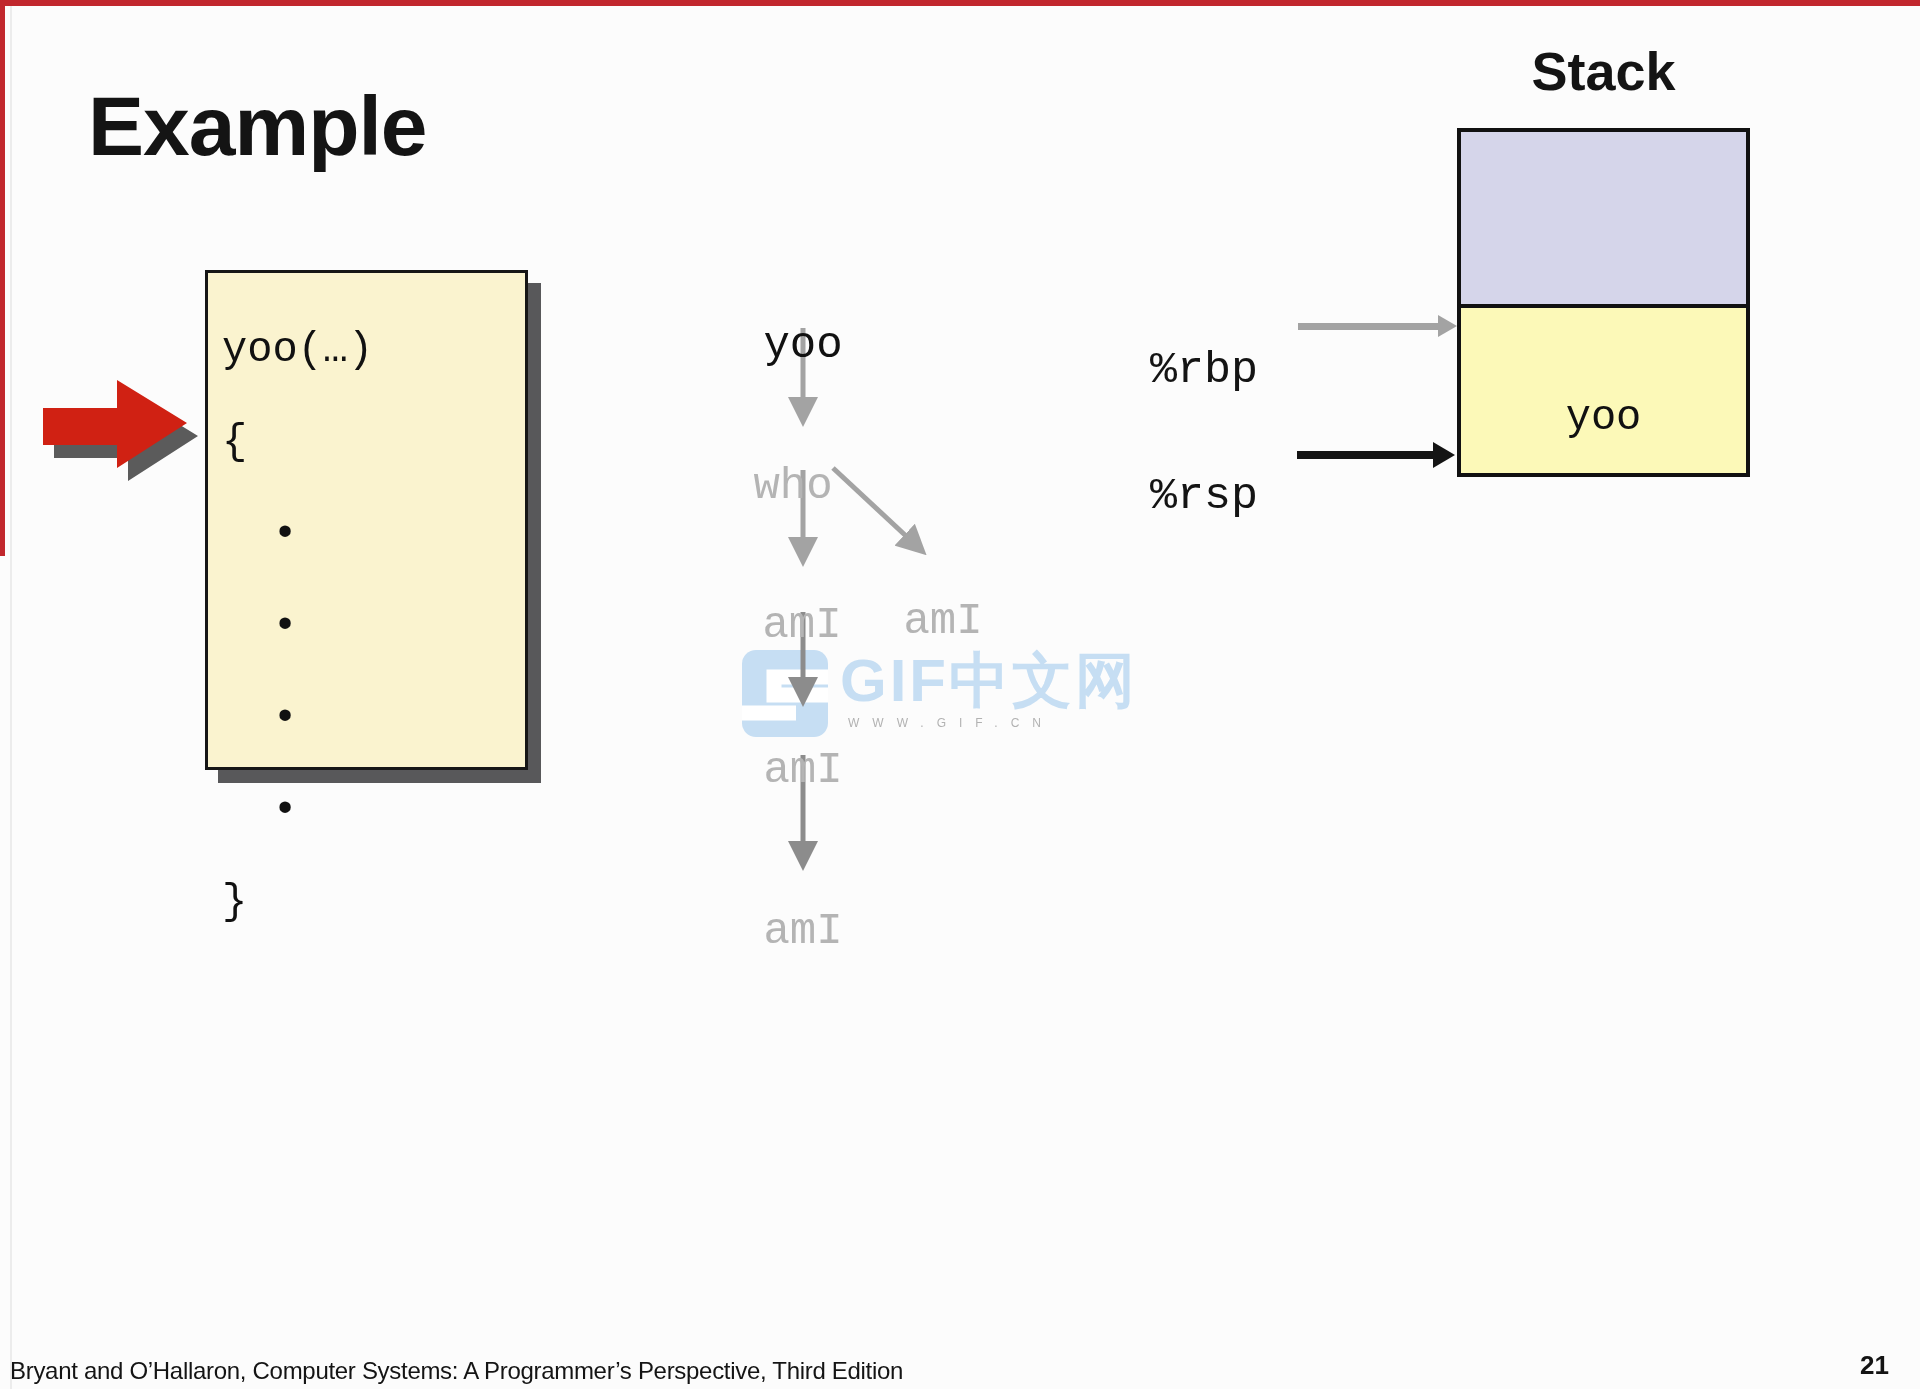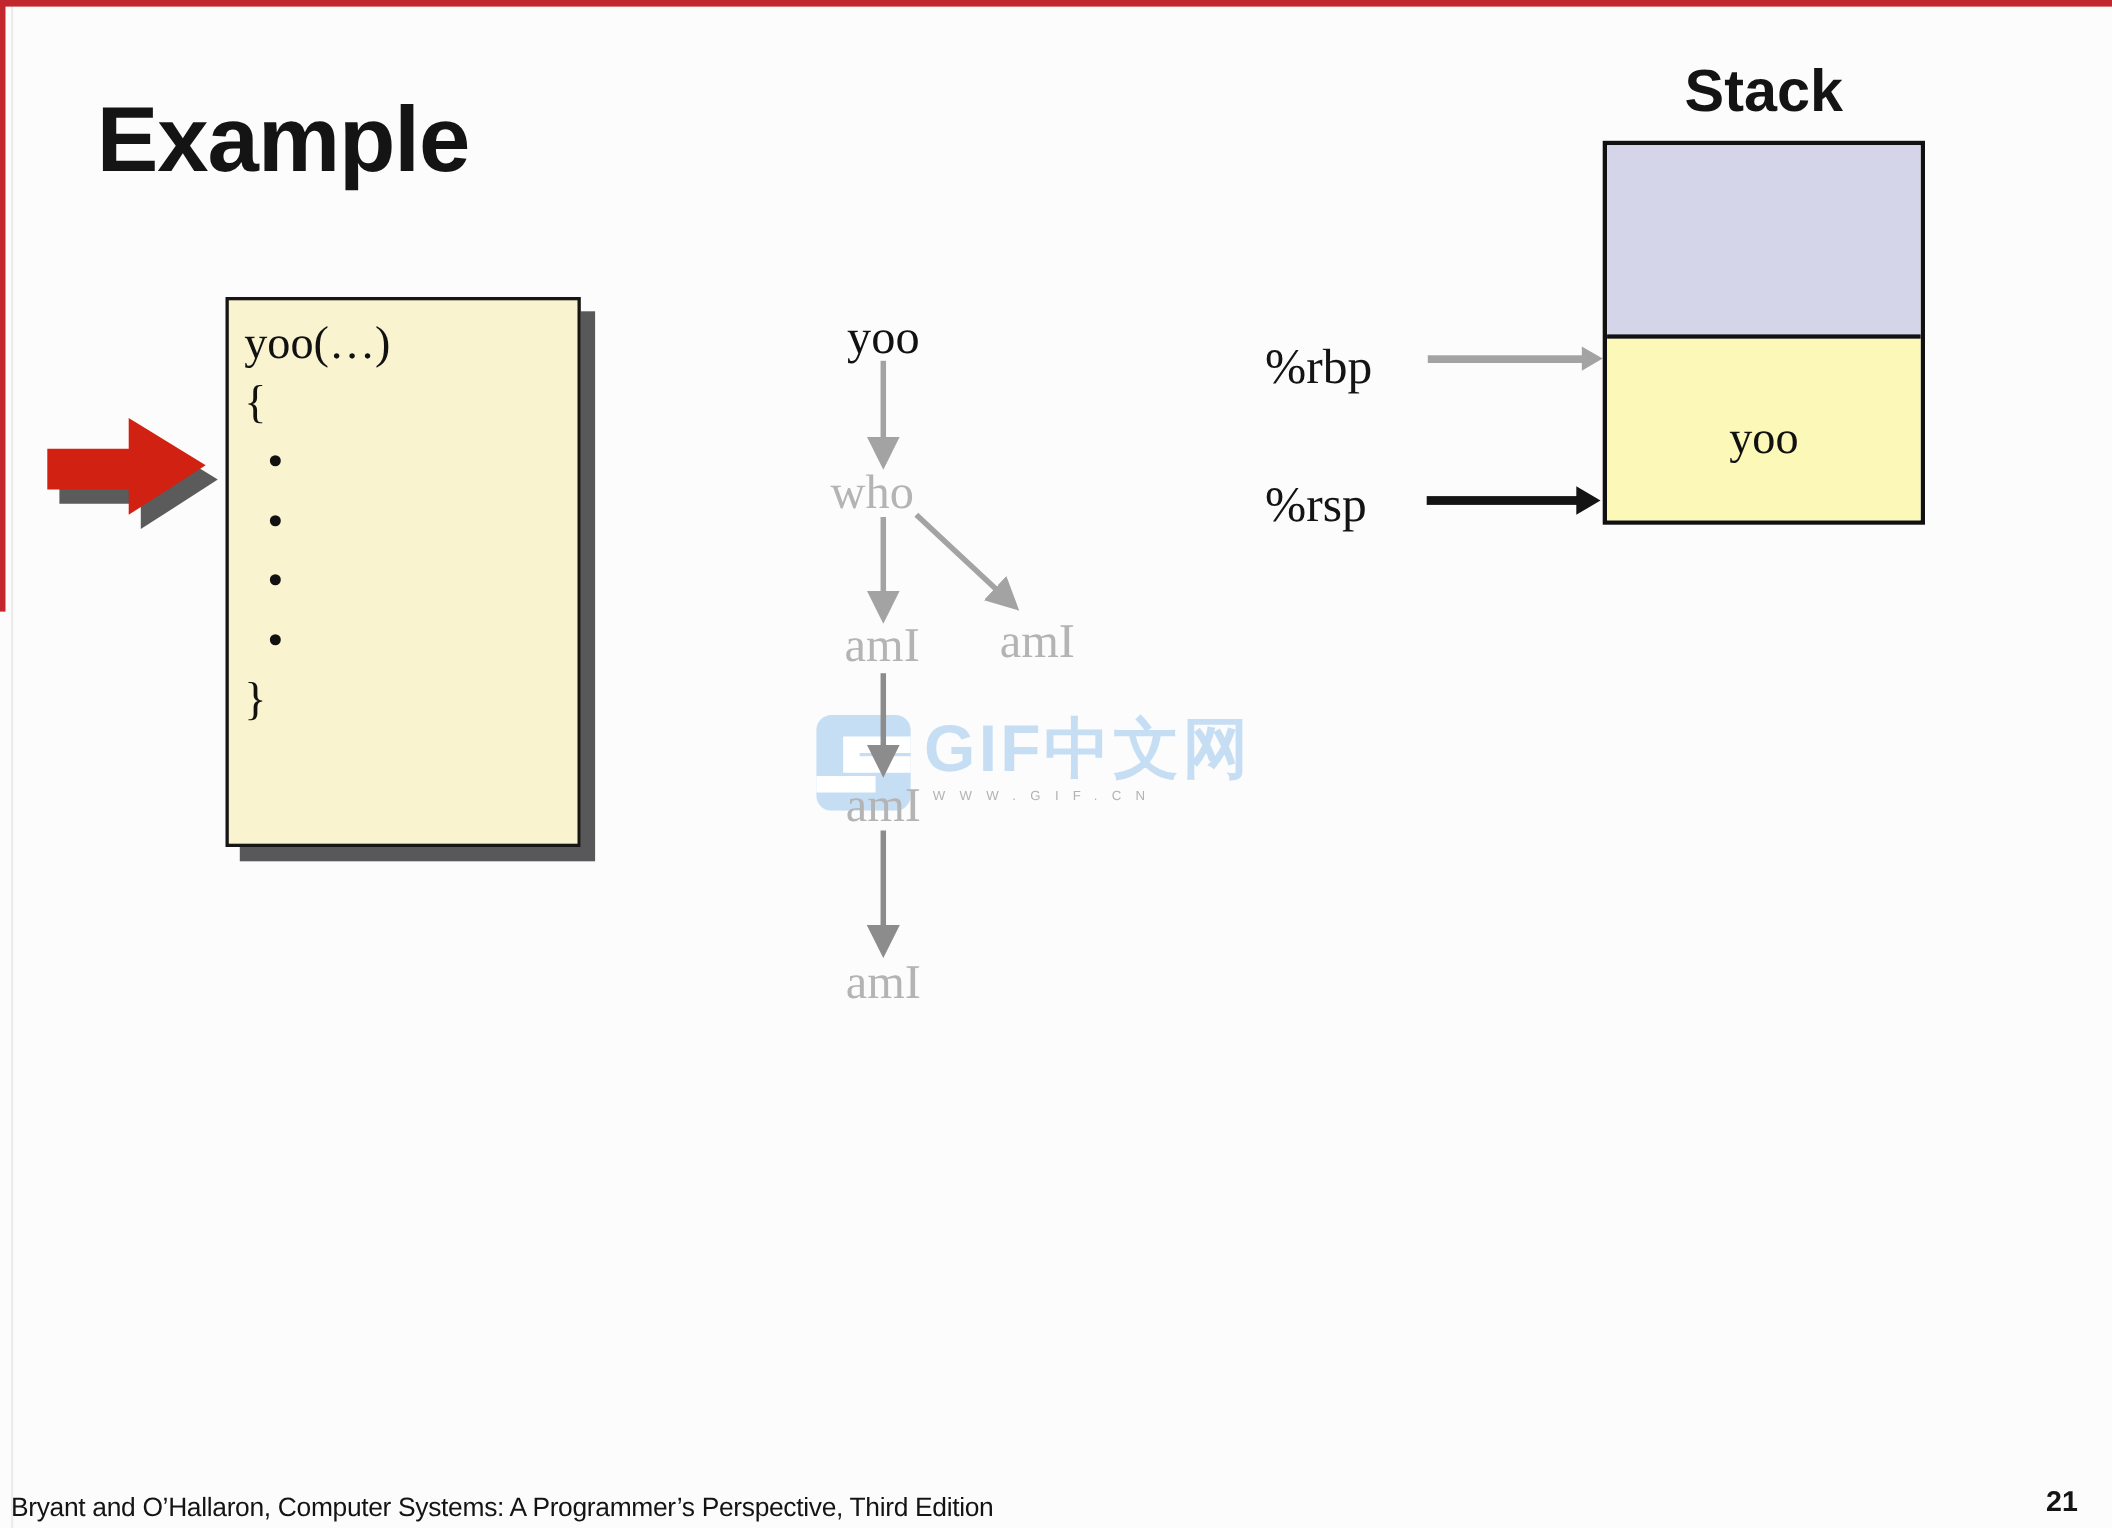--- a/index.html
+++ b/index.html
@@ -6,40 +6,40 @@
     --accent-red:#C1272D; --arrow-red:#D02113; --shadow-gray:#5B5B5B;
     --code-box-bg:#FAF3CF; --stack-lavender:#D5D5EA; --stack-yellow:#FCF9B8;
     --tree-gray:#B4B4B4; --arrow-gray:#A3A3A3; --arrow-dark-gray:#8C8C8C;
     --watermark-blue:#C6DEF3; --watermark-gray:#B2B2B2; --ink:#141414;
     --paper:#FCFCFC;
   }
   html,body{margin:0;padding:0;}
   body{width:1920px;height:1389px;position:relative;overflow:hidden;
        background:var(--paper);font-family:"Liberation Sans","DejaVu Sans",sans-serif;color:var(--ink);}
   .abs{position:absolute;}
-  .mono{font-family:Liberation Serif, serif;}
+  .mono{font-family:Liberation Mono, monospace;margin-top:38px;}
 
   #top-red-bar{left:0;top:0;width:1920px;height:6px;background:var(--accent-red);z-index:3;}
   #left-red-bar{left:0;top:0;width:5px;height:556px;background:var(--accent-red);z-index:3;}
   #left-faint-line{left:10px;top:6px;width:2px;height:1383px;background:#ECECEC;z-index:0;}
 
   #slide-title{left:88px;top:84px;font-size:84px;line-height:1;font-weight:bold;letter-spacing:-1px;z-index:2;}
 
   #red-arrow-svg{left:40px;top:374px;width:164px;height:112px;overflow:visible;z-index:2;}
 
   #code-box{left:205px;top:270px;width:323px;height:500px;box-sizing:border-box;
     background:var(--code-box-bg);border:3px solid #161616;box-shadow:13px 13px 0 0 #58585A;z-index:2;}
   #code-box .code-lines{padding:12px 0 0 14px;}
   .code-line{height:54px;line-height:54px;font-size:42px;white-space:pre;color:#111;}
 
   .tree-node{transform:translate(-50%,-50%);font-size:44px;line-height:1;color:var(--tree-gray);z-index:2;white-space:pre;}
   .tree-node.current{color:#111;}
   #tree-arrows{left:760px;top:300px;width:262px;height:600px;overflow:visible;z-index:2;}
 
-  #stack-title{left:1457px;top:56px;width:293px;text-align:center;font-size:54px;line-height:1;font-weight:bold;z-index:2;}
+  #stack-title{left:1457px;top:44px;width:293px;text-align:center;font-size:54px;line-height:1;font-weight:bold;z-index:2;}
   #stack-box{left:1457px;top:128px;width:293px;height:349px;box-sizing:border-box;border:4px solid #111;z-index:2;}
   #stack-frame-upper{height:172px;background:var(--stack-lavender);border-bottom:4px solid #111;}
   #stack-frame-lower{height:165px;background:var(--stack-yellow);display:flex;align-items:center;justify-content:center;}
   #stack-frame-lower .frame-label{font-size:42px;padding-top:16px;color:#111;}
 
   .reg-label{width:145px;text-align:left;font-size:45px;line-height:54px;z-index:2;}
   #rbp-label{left:1150px;top:306px;}
   #rsp-label{left:1150px;top:432px;}
   .arrow-shaft{position:absolute;}
   .arrow-head{position:absolute;width:0;height:0;}

